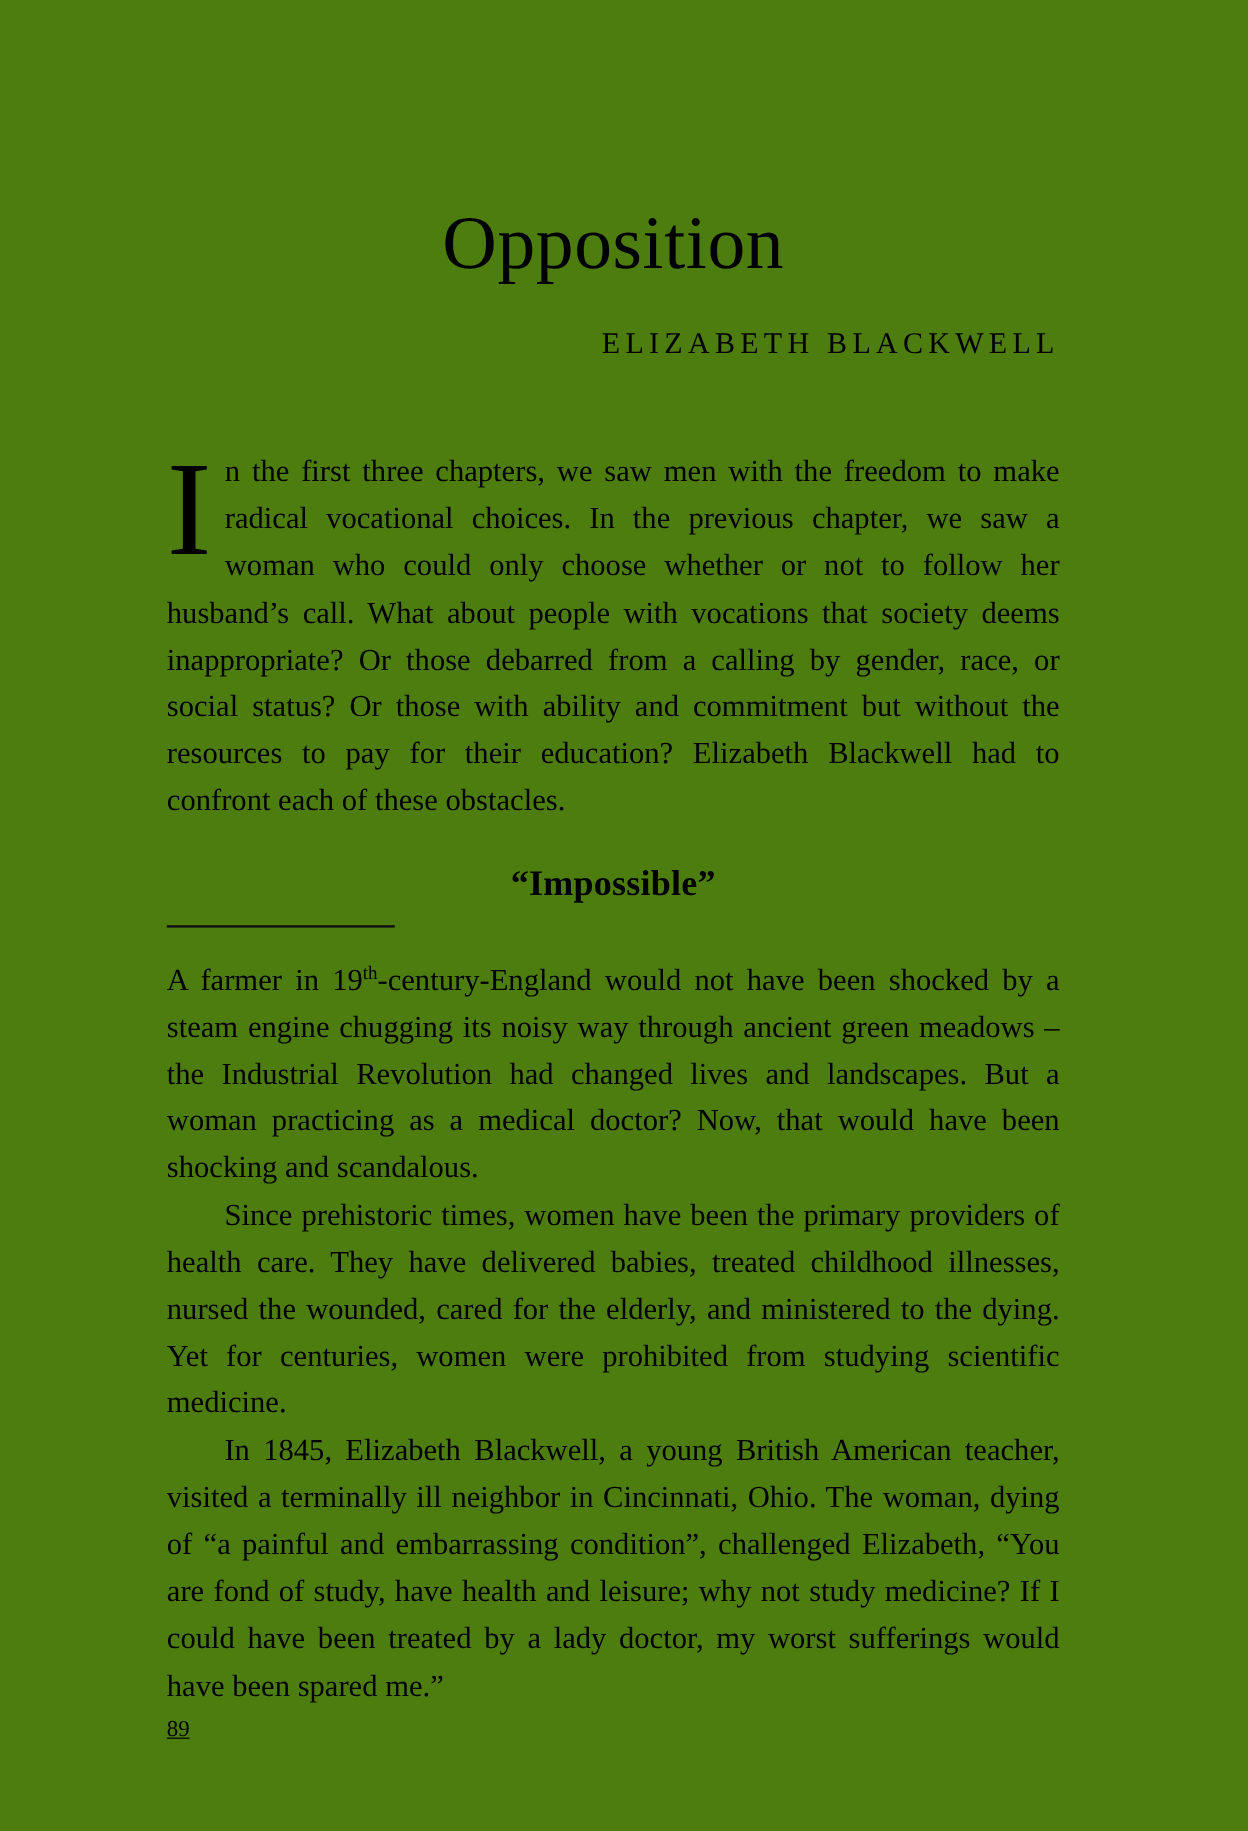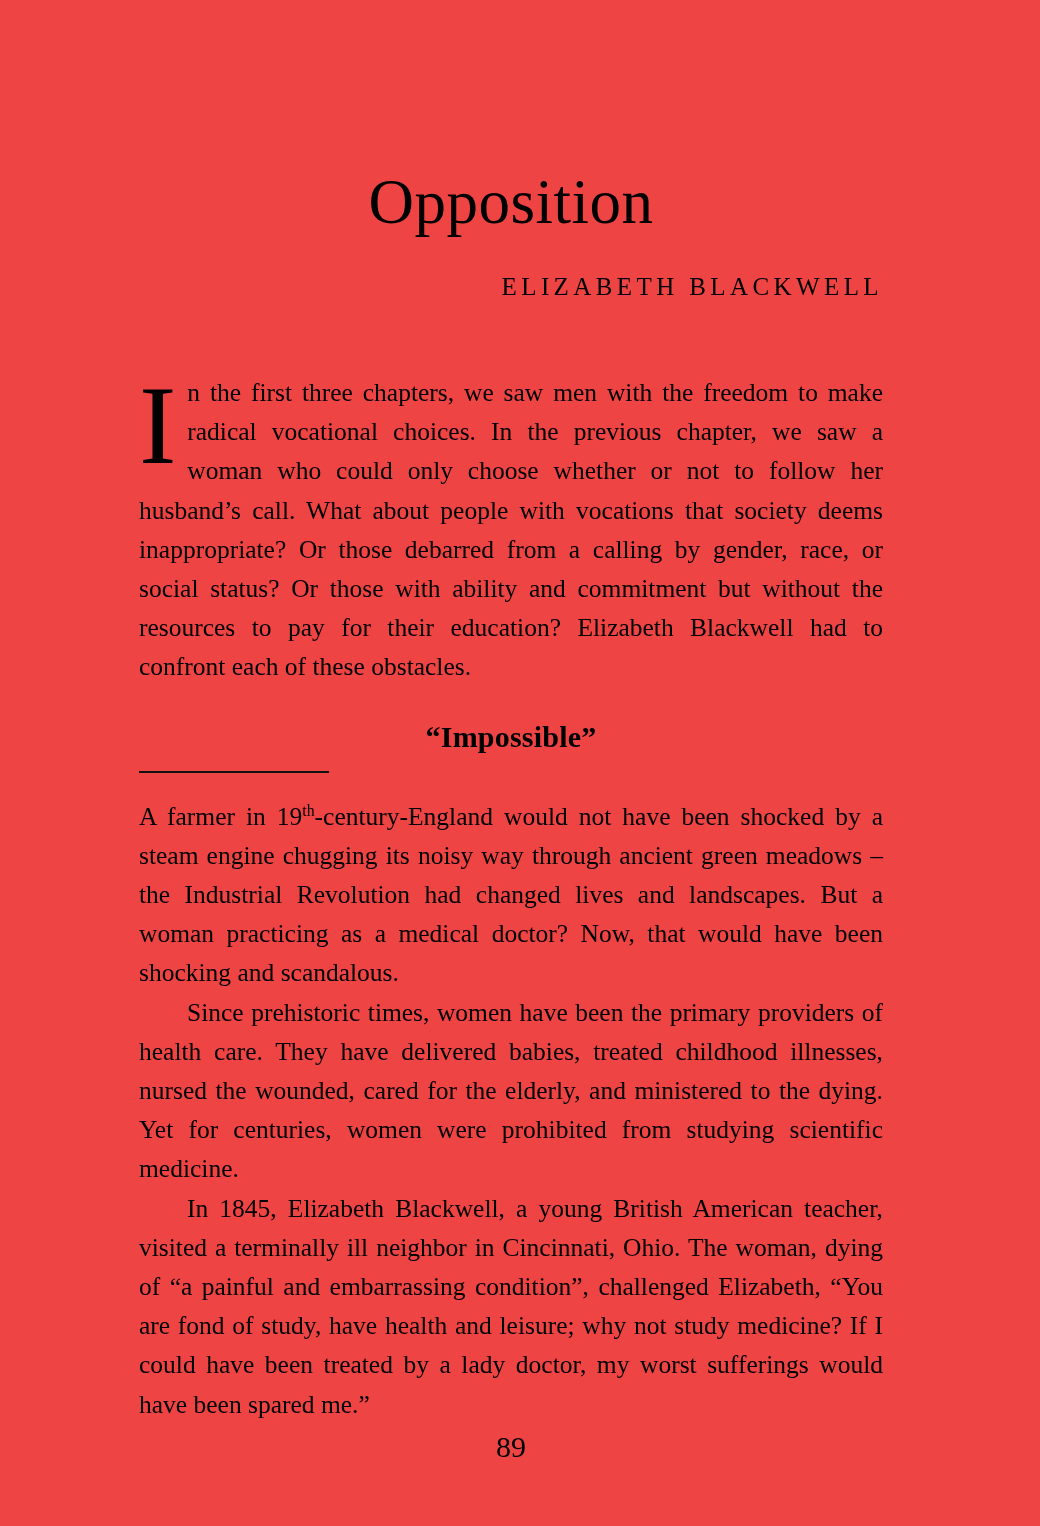--- a/index.html
+++ b/index.html
@@ -8,21 +8,21 @@
     background: #ffffff;
   }
   body {
     font-family: "Liberation Serif", "DejaVu Serif", serif;
     color: #000000;
   }
   .page {
     position: relative;
     width: 1040px;
     height: 1526px;
-    background: #ef4444;
+    background: #4d7c0f;
     overflow: hidden;
     box-sizing: border-box;
   }
 
   
   .content {
     position: absolute;
     left: 139px;
     top: 0;
     width: 744px;   
@@ -110,23 +110,24 @@
   .after-rule {
     padding-top: 24px;
   }
 
   
   .folio {
     position: absolute;
     left: 0;
     top: 1432px;
     width: 744px;
-    text-align: center;
-    font-size: 30px;
+    text-align: left;
+    font-size: 19px;
     line-height: 1.0;
+    text-decoration: underline;
   }
 </style>
 </head>
 <body>
 
 <div class="page">
   <div class="content">
 
     <h1 class="chapter-title">Opposition</h1>
 

